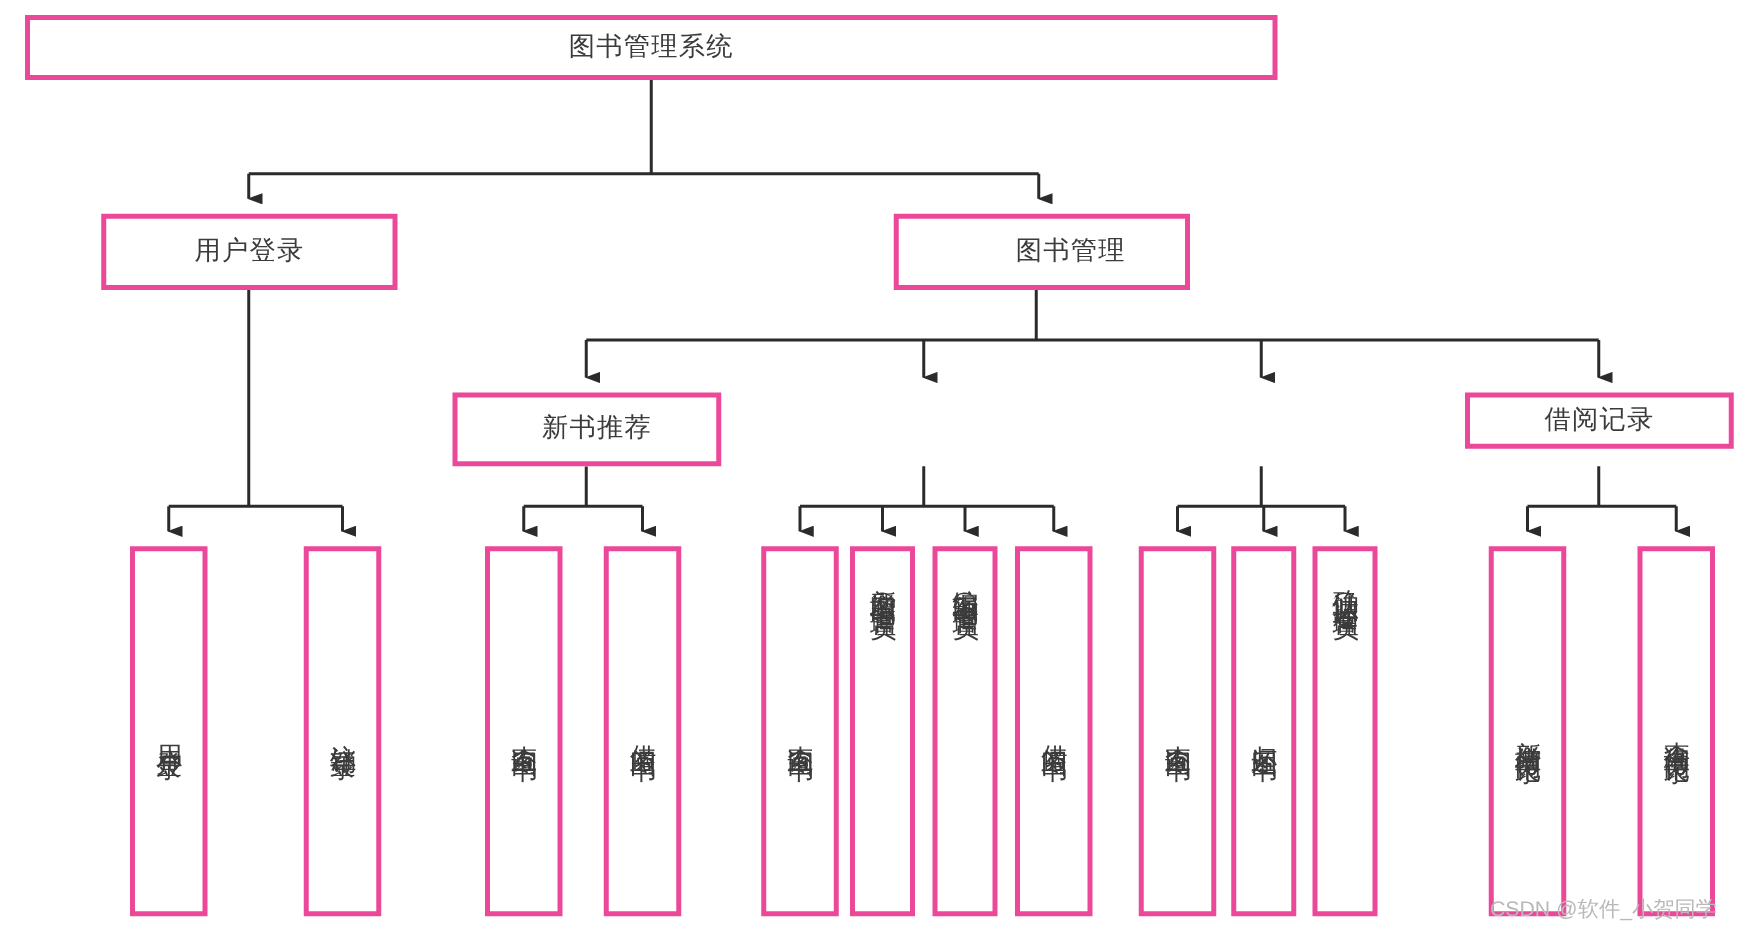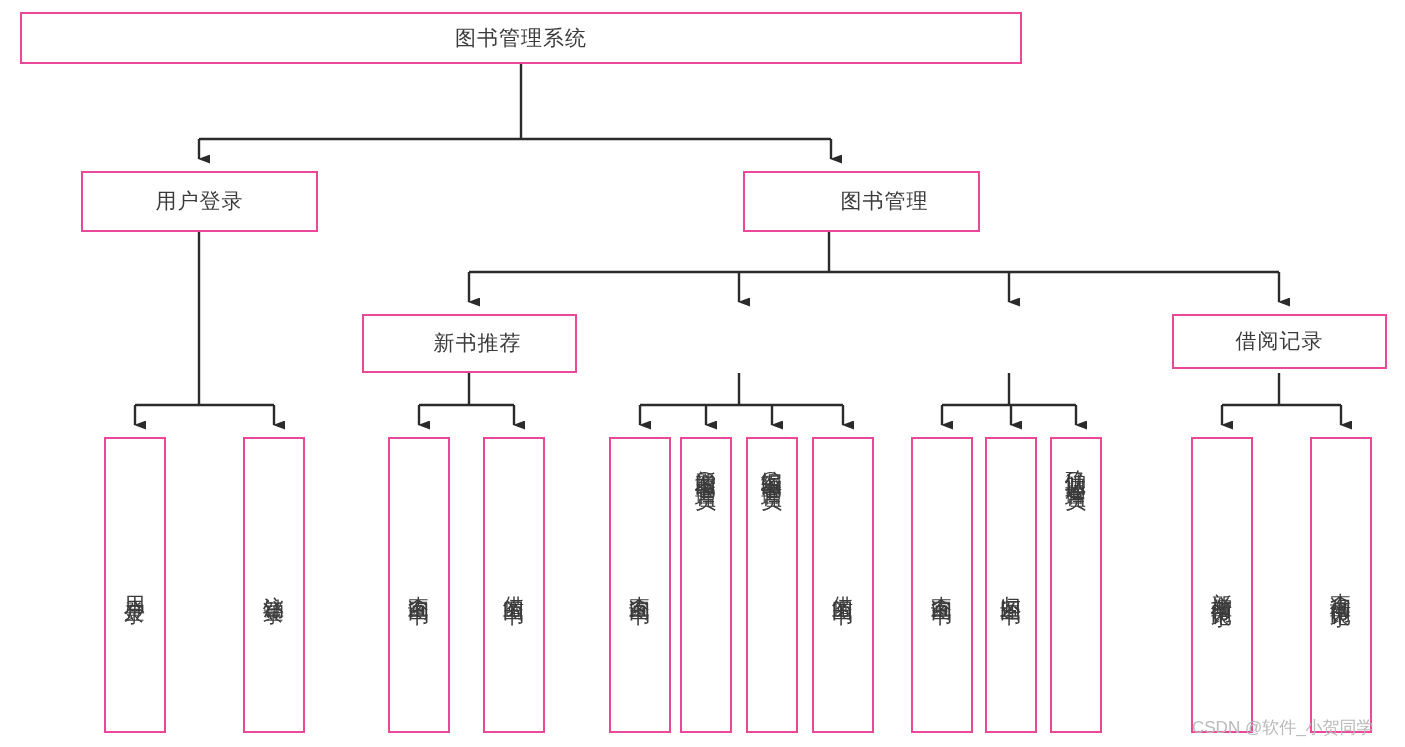--- a/index.html
+++ b/index.html
@@ -14,21 +14,21 @@
   svg.connectors{
     position:absolute;
     left:0;top:0;
     width:1405px;height:747px;
     pointer-events:none;
   }
   .node{
     position:absolute;
     box-sizing:border-box;
     background:#ffffff;
-    border:2px solid #ec4899;
+    border:4px solid #ec4899;
     display:flex;
     align-items:center;
     justify-content:center;
     color:#3b3b3b;
   }
   .node .label{
     font-size:21px;
     line-height:1.18;
     letter-spacing:1px;
     color:#3b3b3b;
@@ -116,28 +116,28 @@
     </g>
   </svg>
 
   <div class="node" style="left: 20px; top: 12px; width: 1002px; height: 52px;">
     <span class="label">图书管理系统</span>
   </div>
 
   <div class="node" style="left: 81px; top: 171px; width: 237px; height: 61px;">
     <span class="label">用户登录</span>
   </div>
-  <div class="node" style="left: 743px; top: 171px; width: 237px; height: 61px; padding-left: 46px;">
+  <div class="node" style="left: 715px; top: 171px; width: 237px; height: 61px; padding-left: 46px;">
     <span class="label">图书管理</span>
   </div>
 
   <div class="node" style="left: 362px; top: 314px; width: 215px; height: 59px; padding-left: 16px;">
     <span class="label">新书推荐</span>
   </div>
-  <div class="node" style="left: 1172px; top: 314px; width: 215px; height: 55px;">
+  <div class="node" style="left: 1172px; top: 314px; width: 215px; height: 45px;">
     <span class="label">借阅记录</span>
   </div>
 
   <div class="node leaf mid-aligned" style="left: 104px; top: 437px; width: 62px; height: 296px;">
     <span class="label">用户登录</span>
   </div>
   <div class="node leaf mid-aligned" style="left: 243px; top: 437px; width: 62px; height: 296px;">
     <span class="label">注销登录</span>
   </div>
   <div class="node leaf mid-aligned" style="left: 388px; top: 437px; width: 62px; height: 296px;">

